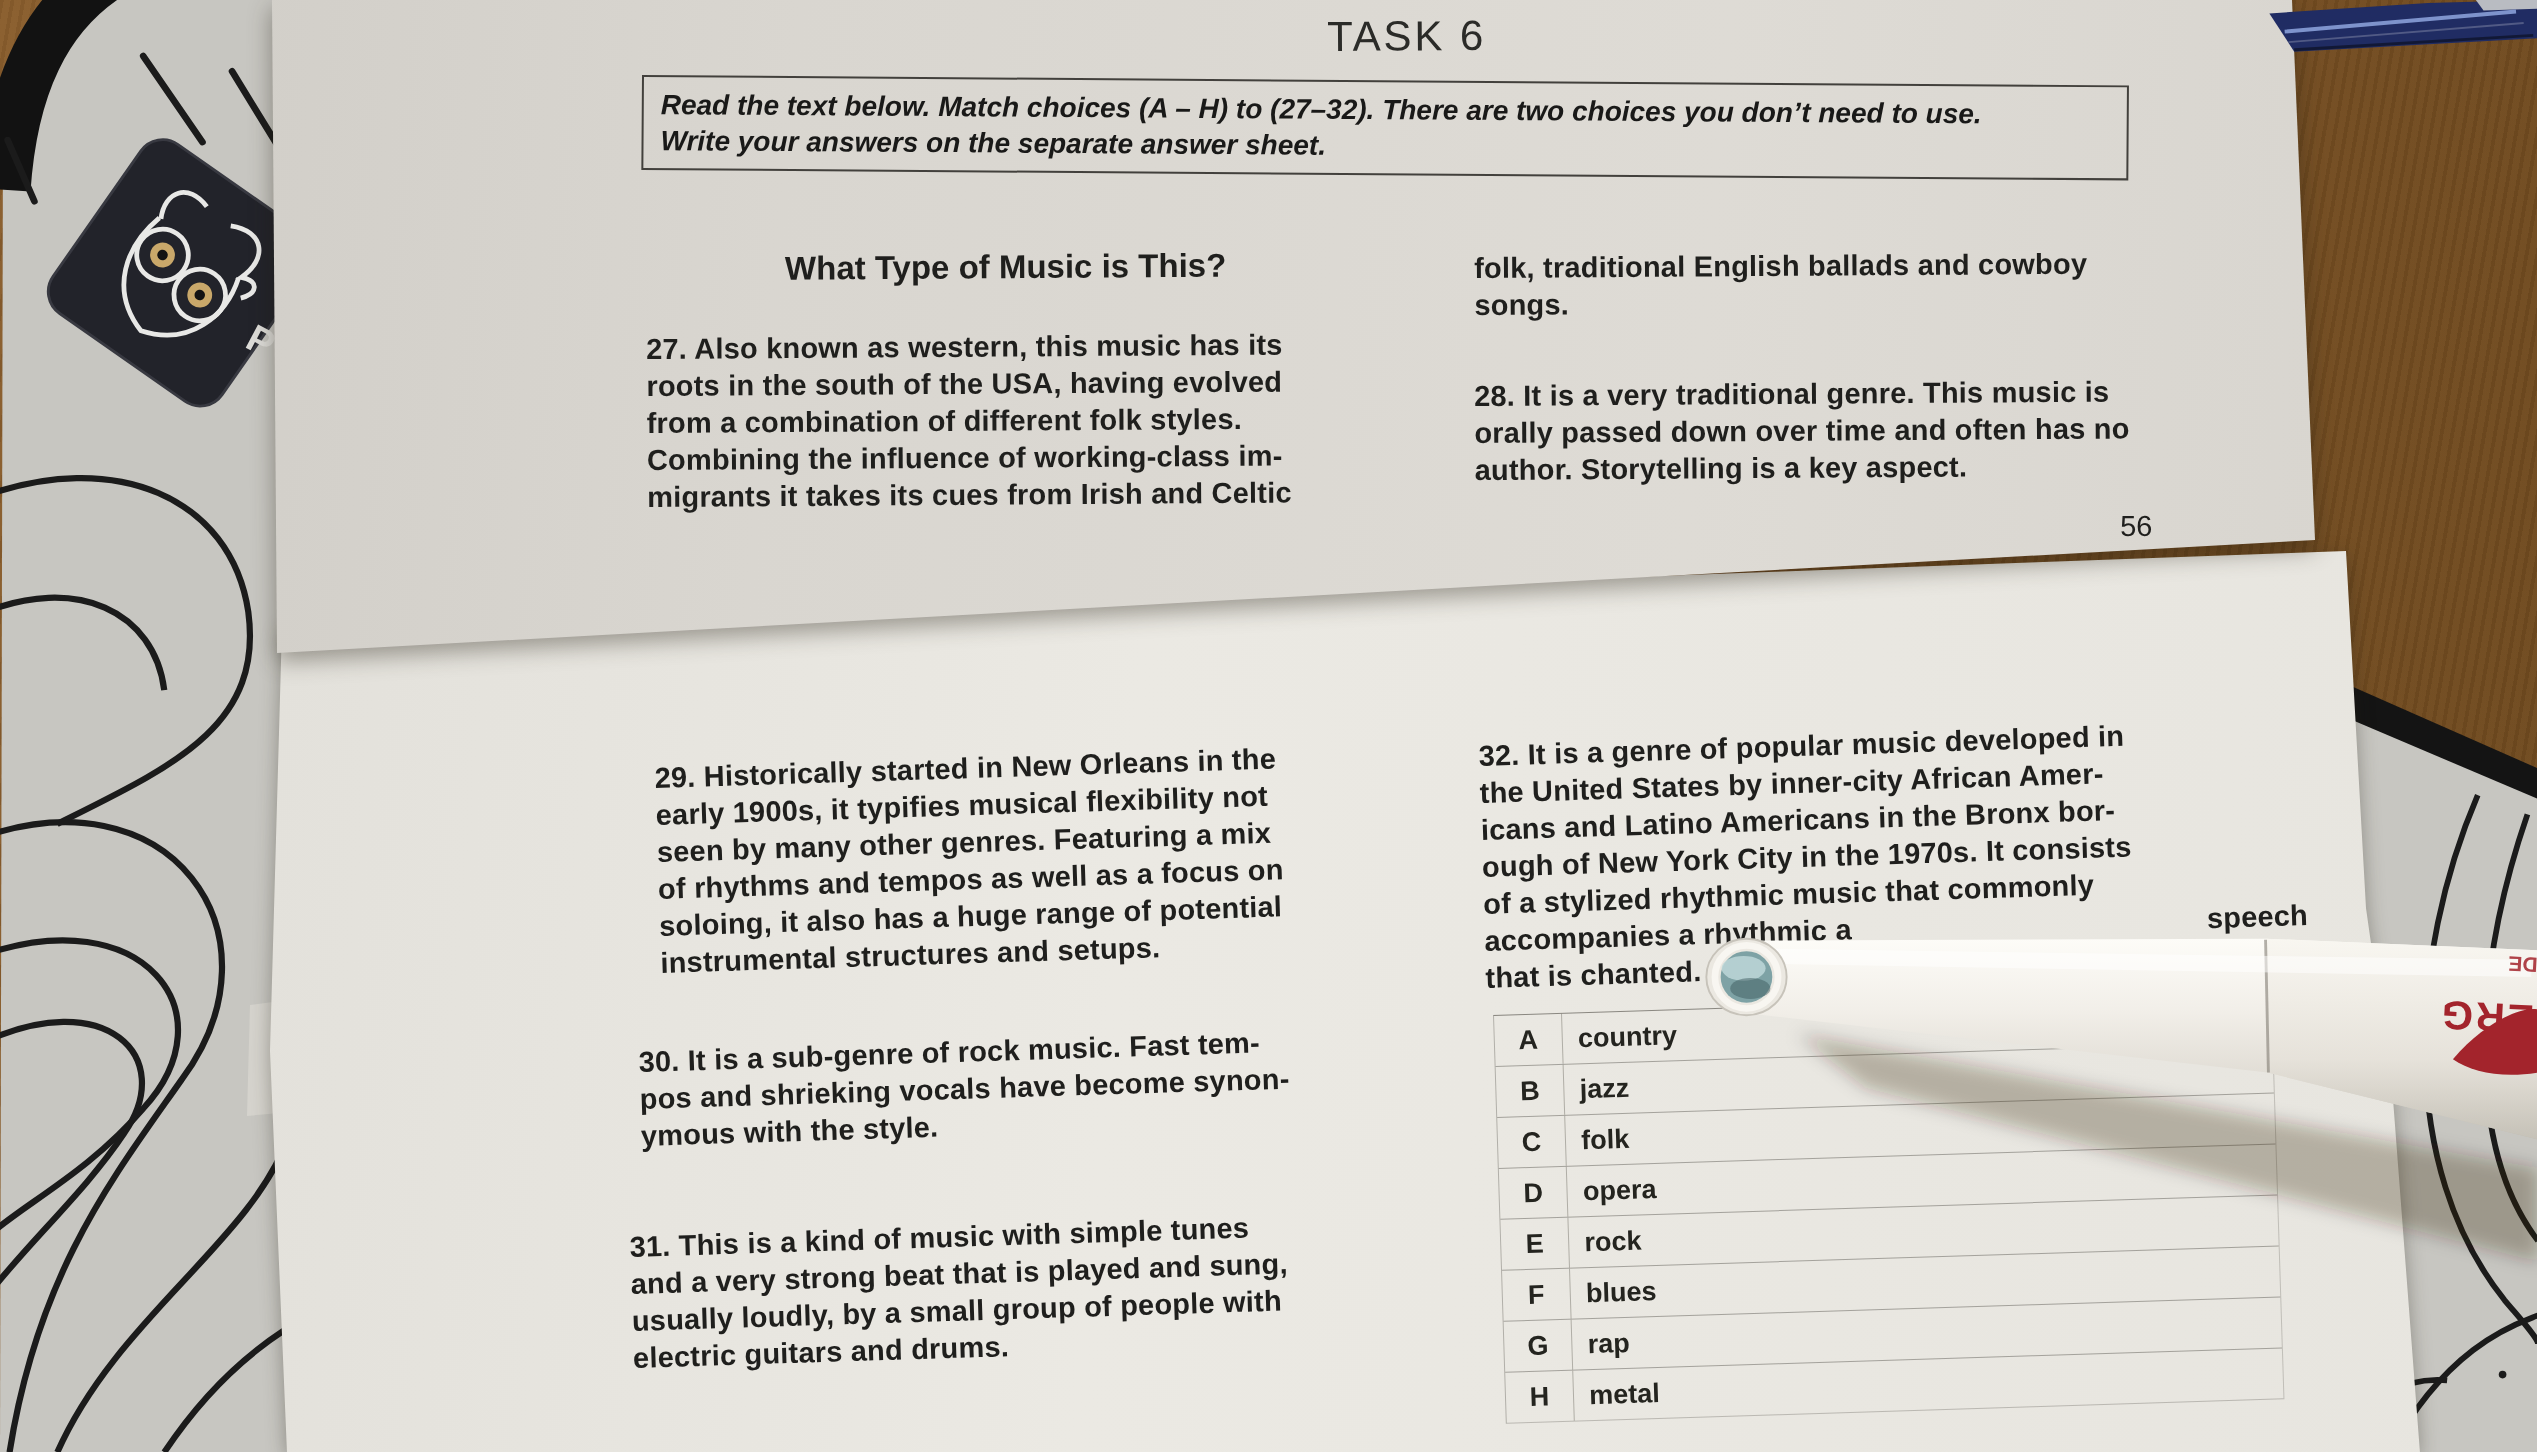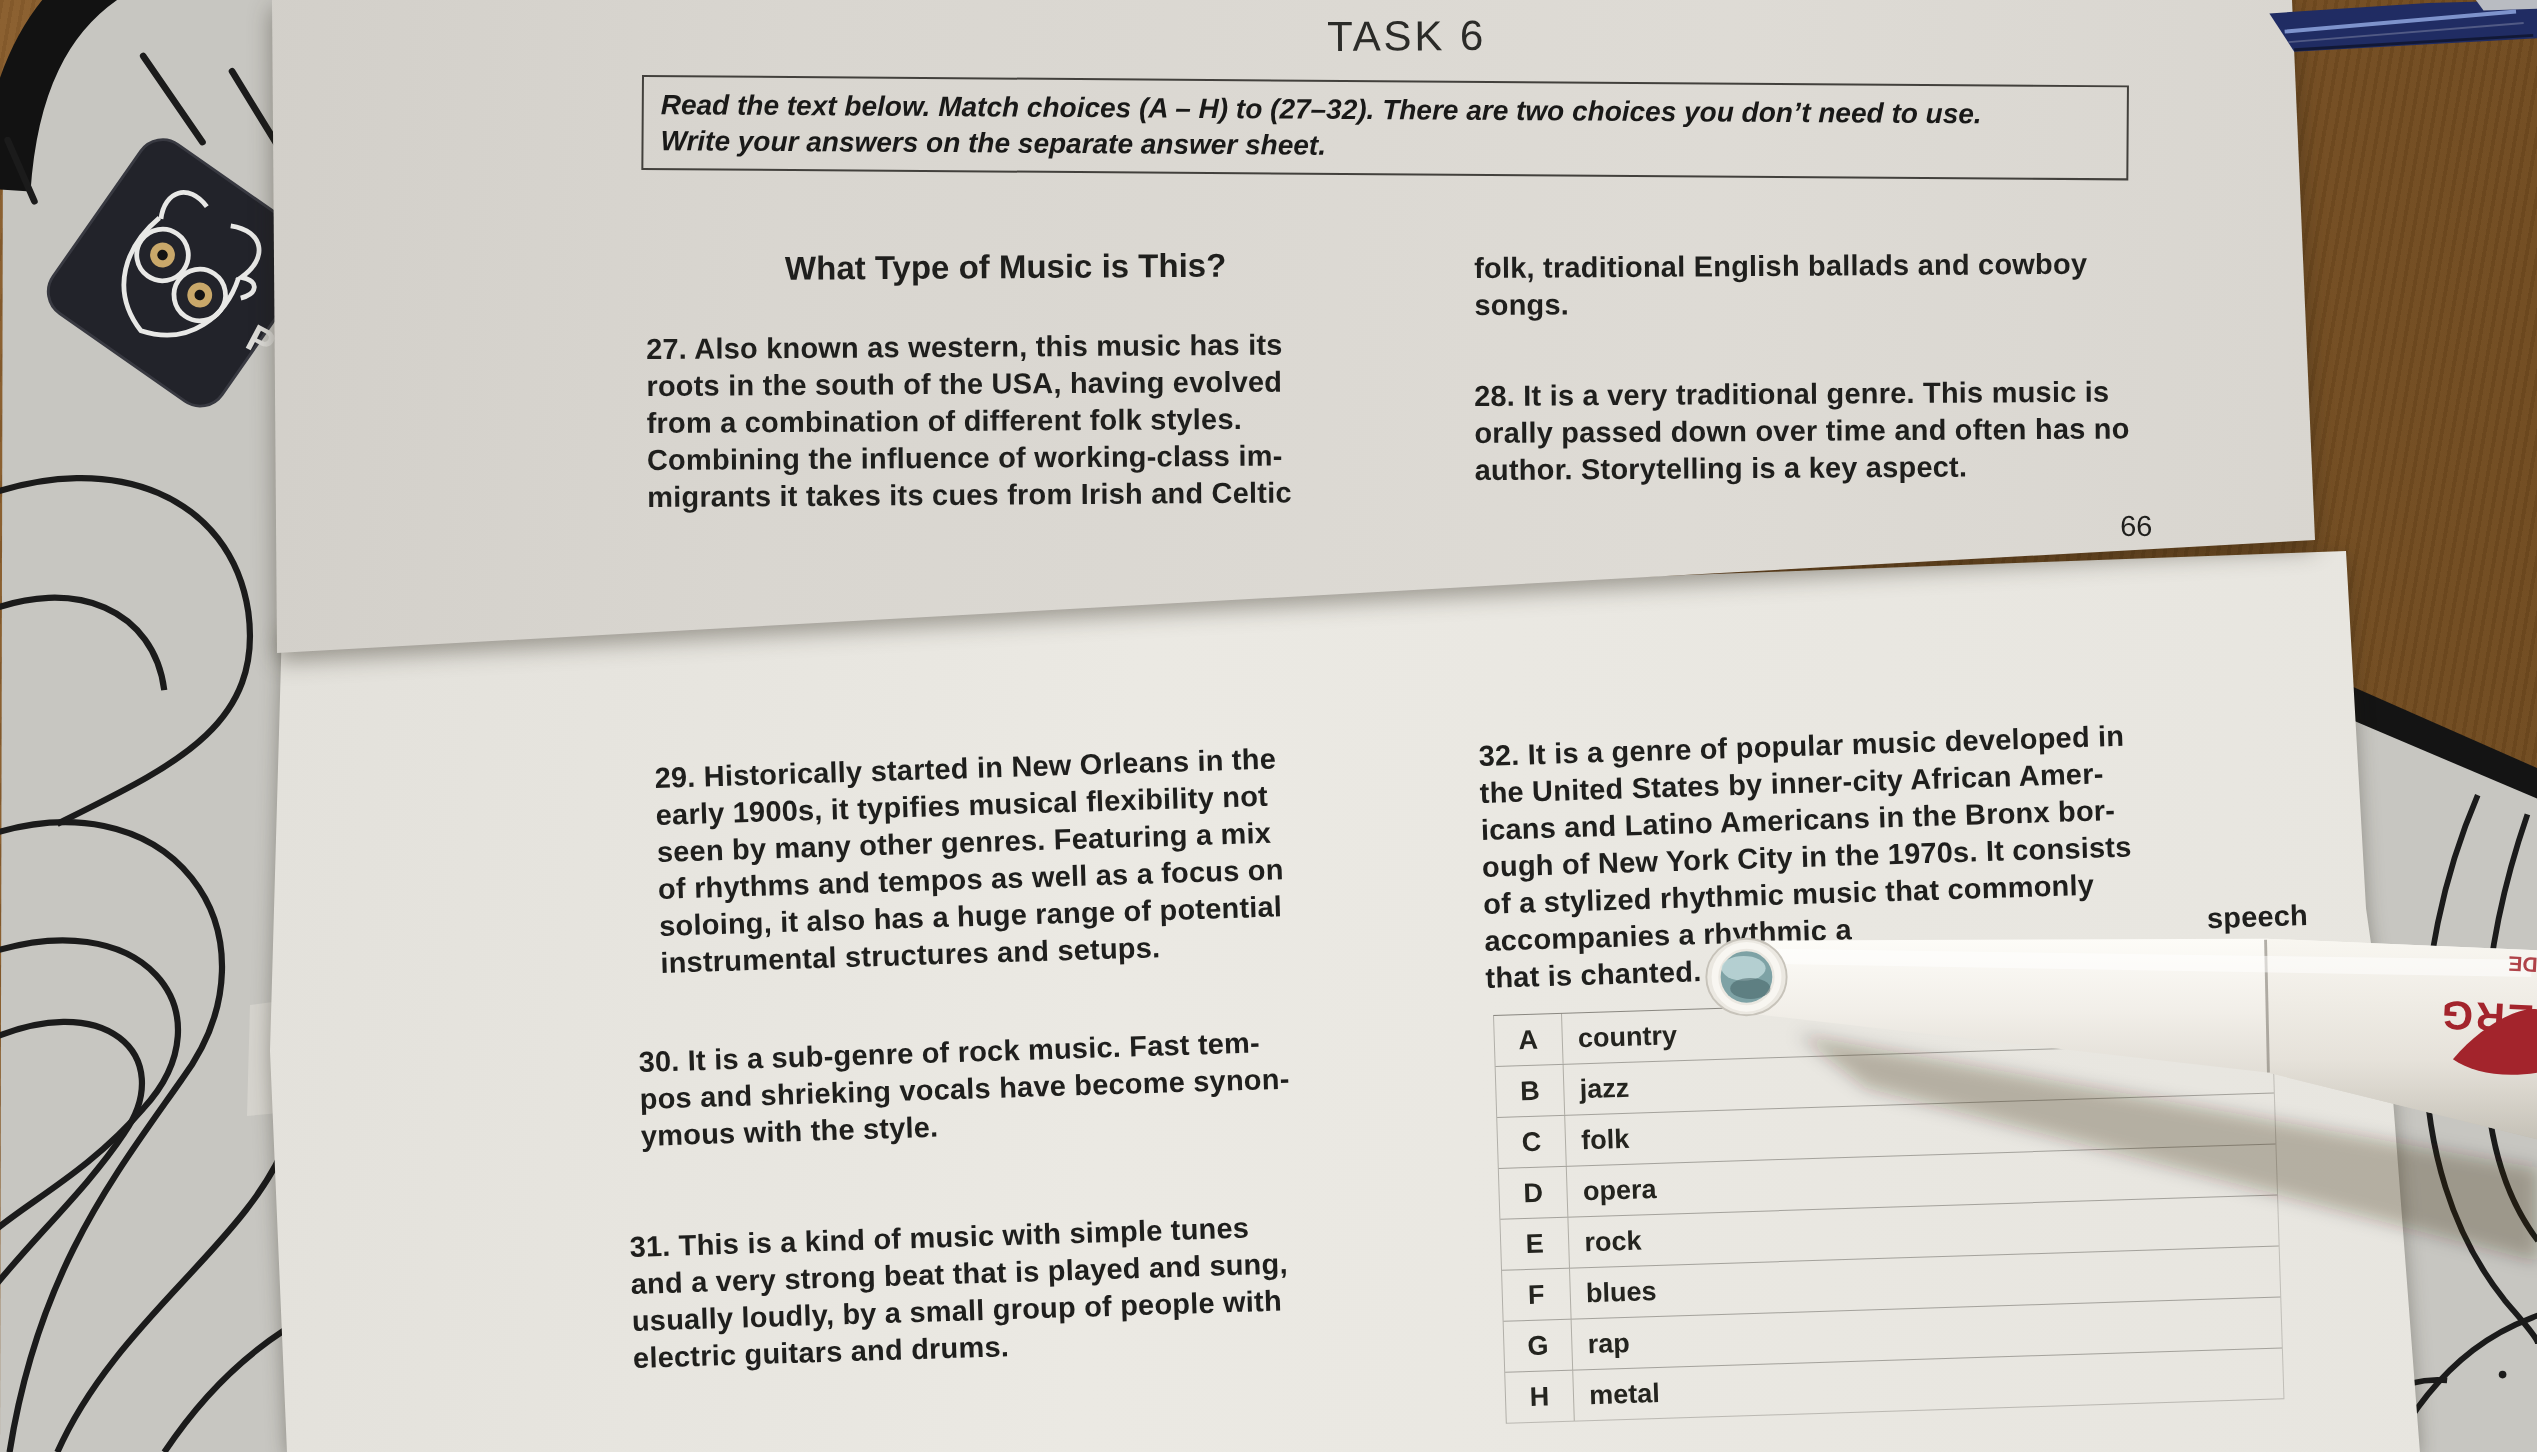--- a/index.html
+++ b/index.html
@@ -188,21 +188,21 @@
         <div>folk, traditional English ballads and cowboy</div>
         <div>songs.</div>
       </div>
 
       <div class="block p rot1" style="left:1474px;top:378px;width:784px;">
         <div>28. It is a very traditional genre. This music is</div>
         <div>orally passed down over time and often has no</div>
         <div>author. Storytelling is a key aspect.</div>
       </div>
 
-      <div class="block rot1" id="page-num" style="left:2120px;top:510px;">66</div>
+      <div class="block rot1" id="page-num" style="left:2120px;top:510px;">56</div>
 
     </div>
   </div>
 
   <svg class="abs" style="left:2256px;top:0" width="282" height="67" viewBox="0 0 295 70">
     <polygon points="14,14 180,3 295,0 295,40 40,54" fill="#202c63"></polygon>
     <polygon points="230,0 295,0 295,9 238,11" fill="#b9bcc2"></polygon>
     <line x1="30" y1="33" x2="272" y2="12" stroke="#8fa6df" stroke-width="4" opacity="0.85"></line>
     <line x1="34" y1="44" x2="280" y2="24" stroke="rgba(255,255,255,.22)" stroke-width="2"></line>
     <line x1="40" y1="52" x2="290" y2="37" stroke="rgba(0,0,0,.45)" stroke-width="3"></line>

